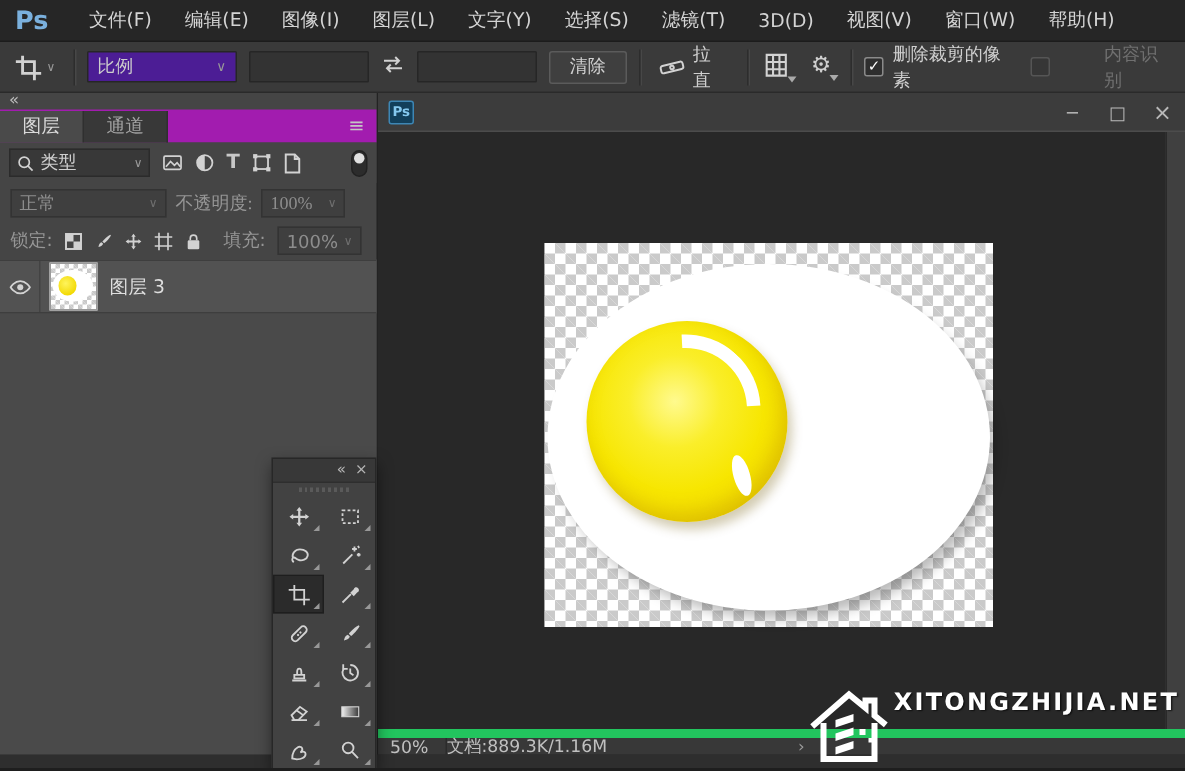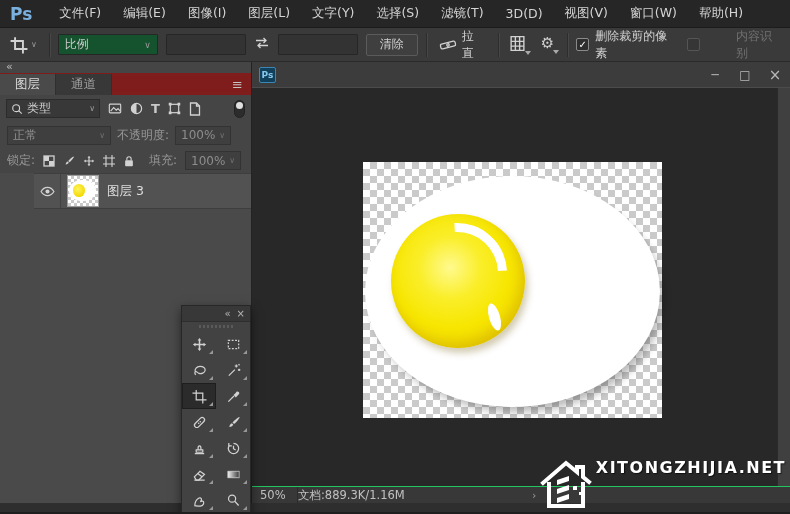--- a/index.html
+++ b/index.html
@@ -9,55 +9,55 @@
 
   
   .menubar { position:absolute; left:0; top:0; width:790px; height:28px; background:#262626; display:flex; align-items:center; padding-left:10px; border-bottom:1px solid #1c1c1c; }
   .ps-logo { color:#7ab0dd; font-weight:bold; font-size:17px; margin-right:16px; letter-spacing:0; }
   .menu-item { color:#d4d4d4; padding:0 11px; font-size:12.5px; cursor:default; }
 
   
   .optionsbar { position:absolute; left:0; top:28px; width:790px; height:34px; background:#3a3a3a; display:flex; align-items:center; padding:0 6px; gap:8px; border-bottom:1px solid #2a2a2a; }
   .tool-preset { display:flex; align-items:center; gap:3px; padding:2px 4px; }
   .vsep { width:1px; height:24px; background:#2d2d2d; box-shadow:1px 0 0 #474747; }
-  .osel { width:100px; height:21px; background:#14532d; border:1px solid #262626; border-radius:1px; display:flex; align-items:center; padding:0 6px; color:#ccc; }
+  .osel { width:100px; height:21px; background:#4c1d95; border:1px solid #262626; border-radius:1px; display:flex; align-items:center; padding:0 6px; color:#ccc; }
   .osel .caret { margin-left:auto; color:#999; font-size:9px; }
   .otxt { width:80px; height:21px; background:#333; border:1px solid #262626; border-radius:1px; color:#ddd; font-size:12px; padding:0 5px; outline:none; }
   .obtn { height:22px; padding:0 13px; background:#3f3f3f; border:1px solid #5b5b5b; border-radius:2px; color:#d0d0d0; font-size:12px; }
   .straighten { display:flex; align-items:center; gap:5px; color:#cfcfcf; padding:0 4px; }
   .iconbtn { position:relative; padding:2px 5px 4px 2px; color:#cfcfcf; display:flex; align-items:center; }
   .iconbtn .fly { position:absolute; right:0; bottom:1px; width:0; height:0; border-left:3px solid transparent; border-right:3px solid transparent; border-top:4px solid #aaa; }
   .chk { display:flex; align-items:center; gap:6px; color:#d0d0d0; }
   .chk .box { width:13px; height:13px; background:#2e2e2e; border:1px solid #8a8a8a; border-radius:2px; display:flex; align-items:center; justify-content:center; color:#fff; font-size:10px; line-height:1; }
   .chk.disabled { color:#707070;gap:36px; }
   .chk.disabled .box { border-color:#555; background:#363636; }
   .gear-glyph { font-size:15px; line-height:1; }
 
   
   .leftpanel { position:absolute; left:0; top:62px; width:252px; bottom:0; background:#454545; border-right:1px solid #232323; }
   .dockstrip { height:11px; background:#454545; color:#bdbdbd; font-size:11px; line-height:9px; padding-left:6px; }
-  .tabsrow { height:22px; background:#7f1d1d; display:flex; align-items:flex-end; }
+  .tabsrow { height:22px; background:#a21caf; display:flex; align-items:flex-end; }
   .ptab { height:21px; padding:0 15px; display:flex; align-items:center; font-size:12.5px; color:#a2a2a2; background:#383838; border-right:1px solid #2f2f2f; }
   .ptab.active { background:#4a4a4a; color:#dadada; }
   .pmenu { margin-left:auto; margin-right:8px; color:#c5c5c5; font-size:13px; align-self:center; }
   .filterrow { height:27px; display:flex; align-items:center; padding:0 6px; gap:8px; background:#454545; }
   .kindsel { width:94px; height:19px; background:#383838; border:1px solid #2b2b2b; display:flex; align-items:center; gap:4px; padding:0 4px; color:#cfcfcf; }
   .kindsel .caret { margin-left:auto; color:#999; font-size:8px; }
   .ficon { color:#c8c8c8; display:flex; align-items:center; }
   .ftoggle { margin-left:auto; width:11px; height:18px; background:#2c2c2c; border:1px solid #222; border-radius:6px; position:relative; }
   .ftoggle i { position:absolute; left:1px; top:1px; width:7px; height:7px; background:#e0e0e0; border-radius:50%; }
-  .blendrow { height:26px; display:flex; align-items:center; padding:0 7px; gap:6px; }
+  .blendrow { height:26px; display:flex; align-items:center; padding:0 7px; gap:6px;font-family:Liberation Serif, serif; }
   .dsel { height:19px; background:#3f3f3f; border:1px solid #333; display:flex; align-items:center; padding:0 5px; color:#8d8d8d; }
   .dsel .caret { margin-left:auto; color:#6f6f6f; font-size:8px; }
   .blend-sel { width:104px; }
   .mini-sel { width:56px;text-align:right; }
   .dimlbl { color:#969696; font-size:12px; }
   .lockrow { height:25px; display:flex; align-items:center; padding:0 7px; gap:8px; }
   .lockrow .licon { color:#bcbcbc; display:flex; }
-  .layerlist { position:absolute; left:0; top:111px; right:0; bottom:9px; background:#4a4a4a;padding-left:34px; }
+  .layerlist { position:absolute; left:0; top:111px; right:0; bottom:9px; background:#4a4a4a; }
   .layerrow { height:36px; background:#525252; border-bottom:1px solid #3e3e3e; border-top:1px solid #3e3e3e; display:flex; align-items:center; }
   .eyecol { width:27px; height:100%; display:flex; align-items:center; justify-content:center; border-right:1px solid #434343; color:#e2e2e2; }
   .thumb { width:32px; height:32px; margin:0 8px 0 6px; border:1px solid #9a9a9a; position:relative; background-color:#fff;
     background-image:linear-gradient(45deg,#c9c9c9 25%,transparent 25%,transparent 75%,#c9c9c9 75%),linear-gradient(45deg,#c9c9c9 25%,transparent 25%,transparent 75%,#c9c9c9 75%);
     background-size:6px 6px; background-position:0 0,3px 3px; }
   .thumb .mwhite { position:absolute; left:4%; top:13%; width:90%; height:72%; background:#fff; border-radius:50%; }
   .thumb .myolk { position:absolute; left:16%; top:26%; width:42%; height:44%; border-radius:50%; background:radial-gradient(circle at 40% 38%,#fff45c,#f2d800 75%,#dfc000); }
   .layername { color:#dedede; font-size:12.5px; }
 
   
@@ -71,21 +71,21 @@
   .vscroll { position:absolute; right:0; top:0; bottom:0; width:13px; background:#404040; border-left:1px solid #2a2a2a; }
   .canvas { position:absolute; left:111px; top:74px; width:299px; height:256px; background-color:#fff;
     background-image:linear-gradient(45deg,#cacaca 25%,transparent 25%,transparent 75%,#cacaca 75%),linear-gradient(45deg,#cacaca 25%,transparent 25%,transparent 75%,#cacaca 75%);
     background-size:14px 14px; background-position:0 0,7px 7px; }
   .eggwhite { position:absolute; left:2px; top:14px; width:295px; height:231px; background:#fff; border-radius:50%; box-shadow:5px 7px 9px -2px rgba(0,0,0,0.28); }
   .eggyolk { position:absolute; left:28px; top:52px; width:134px; height:134px; border-radius:50%;
     background:radial-gradient(circle at 44% 40%,#fffa8e 0%,#faee2a 28%,#f7e600 55%,#f3dc00 72%,#e9ca06 86%,#d8b600 95%,#c9a513 100%);
     box-shadow:inset -4px -6px 12px rgba(185,145,0,.35), 3px 5px 7px rgba(110,85,0,.30); }
   .hl1 { position:absolute; left:16px; top:9px; width:100px; height:100px; border-radius:50%; border:9px solid transparent; border-top-color:#fff; transform:rotate(42deg); }
   .hl2 { position:absolute; right:25px; bottom:17px; width:11px; height:28px; background:#fff; border-radius:50%; transform:rotate(-16deg); }
-  .statusbar { position:absolute; left:0; right:0; bottom:9px; height:17px; background:#383838; border-top:1px solid #22c55e; display:flex; align-items:center; color:#c0c0c0; font-size:11.5px; }
+  .statusbar { position:absolute; left:0; right:0; bottom:9px; height:17px; background:#383838; border-top:6px solid #22c55e; display:flex; align-items:center; color:#c0c0c0; font-size:11.5px; }
   .zoomfield { width:46px; padding-left:8px; height:100%; display:flex; align-items:center; border-right:1px solid #2b2b2b; }
   .docsize { width:232px; text-align:left; }
   .statarrow { color:#9a9a9a; margin-left:2px; font-size:11px; }
 
   .bottomstrip { position:absolute; left:0; right:0; bottom:0; height:9px; background:#2e2e2e; z-index:5; }
 
   
   .toolbox { position:absolute; left:181px; top:305px; width:70px; height:209px; background:#424242; border:1px solid #272727; box-shadow:0 4px 10px rgba(0,0,0,.5); z-index:10; overflow:hidden; }
   .tbheader { height:16px; background:#383838; display:flex; align-items:center; justify-content:flex-end; gap:6px; padding-right:5px; color:#b5b5b5; font-size:10px; border-bottom:1px solid #2e2e2e; }
   .tbgrip { height:9px; display:flex; align-items:center; justify-content:center; }

